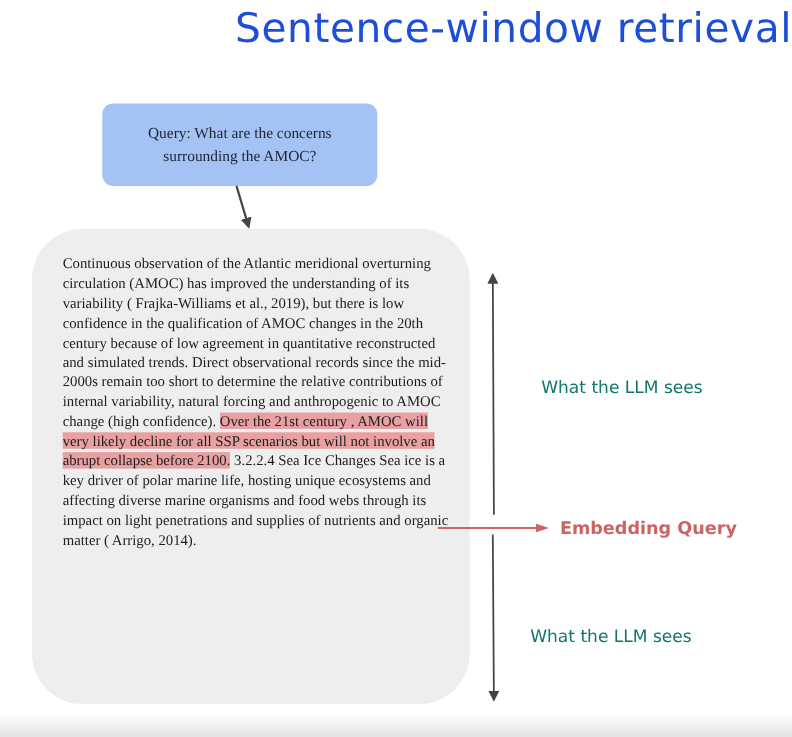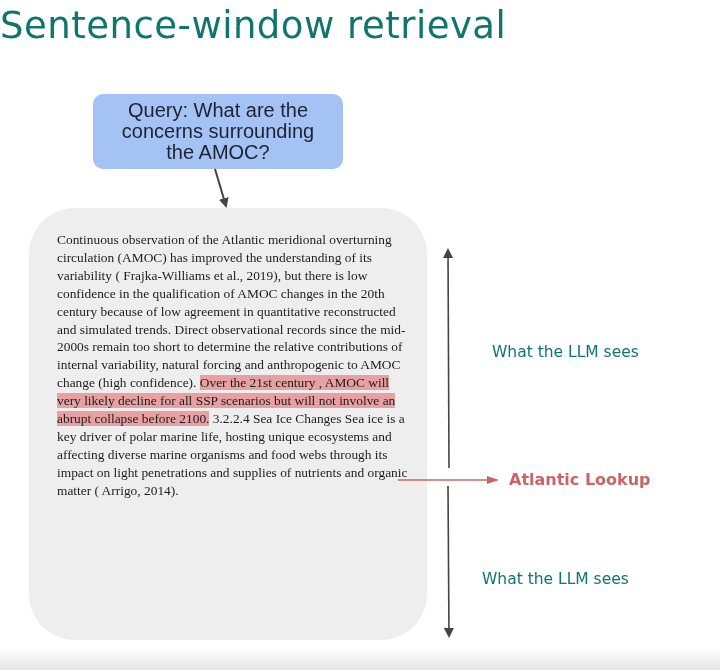--- a/index.html
+++ b/index.html
@@ -3,30 +3,30 @@
   <meta charset="utf-8">
   <style>
     html, body { margin: 0; padding: 0; }
     body {
       width: 720px; height: 670px; position: relative; overflow: hidden;
       background: #ffffff;
       font-family: "Liberation Sans", "DejaVu Sans", sans-serif;
       color: #1f1f1f;
     }
     .title {
-      position: absolute; left: 0; top: 4px; width: 720px; text-align: left;
-      font-size: 37px; font-weight: normal; letter-spacing: 0.5px; color: #0f766e;
+      position: absolute; left: 0; top: 4px; width: 720px; text-align: right;
+      font-size: 37px; font-weight: normal; letter-spacing: 0.5px; color: #1d4ed8;
       font-family: "DejaVu Sans", sans-serif;
     }
     .query-box {
       position: absolute; left: 93px; top: 94px; width: 250px; height: 75px;
       background: #a4c2f4; border-radius: 10px;
       display: flex; align-items: center; justify-content: center; text-align: center;
-      font-size: 20px; line-height: 21px; color: #1c2433;
-      font-family: Liberation Sans, sans-serif;
+      font-size: 14px; line-height: 21px; color: #1c2433;
+      font-family: Liberation Serif, serif;
     }
     .query-box span { display: block; width: 210px; }
     .doc-box {
       position: absolute; left: 29px; top: 208px; width: 398px; height: 432px;
       background: #eeeeee; border-radius: 46px;
     }
     .doc-text {
       position: absolute; left: 57px; top: 231px; width: 352px;
       font-family: Liberation Serif, serif;
       font-size: 13.4px; line-height: 17.9px; color: #1d1d1d;
@@ -81,16 +81,16 @@
   <g>
     <line x1="448" y1="486" x2="449" y2="636" stroke="#444444" stroke-width="1.6" marker-end="url(#ah-gray)"></line>
   </g>
 
   <g>
     <line x1="398" y1="480" x2="497" y2="480" stroke="#cc6466" stroke-width="1.6" marker-end="url(#ah-red)"></line>
   </g>
 </svg>
 
 <div class="label" style="left:492px; top:343px;">What the LLM sees</div>
-<div class="embed">Atlantic Lookup</div>
+<div class="embed">Embedding Query</div>
 <div class="label" style="left:482px; top:570px;">What the LLM sees</div>
 
 <div class="bottom-shade"></div>
 
 </body></html>

